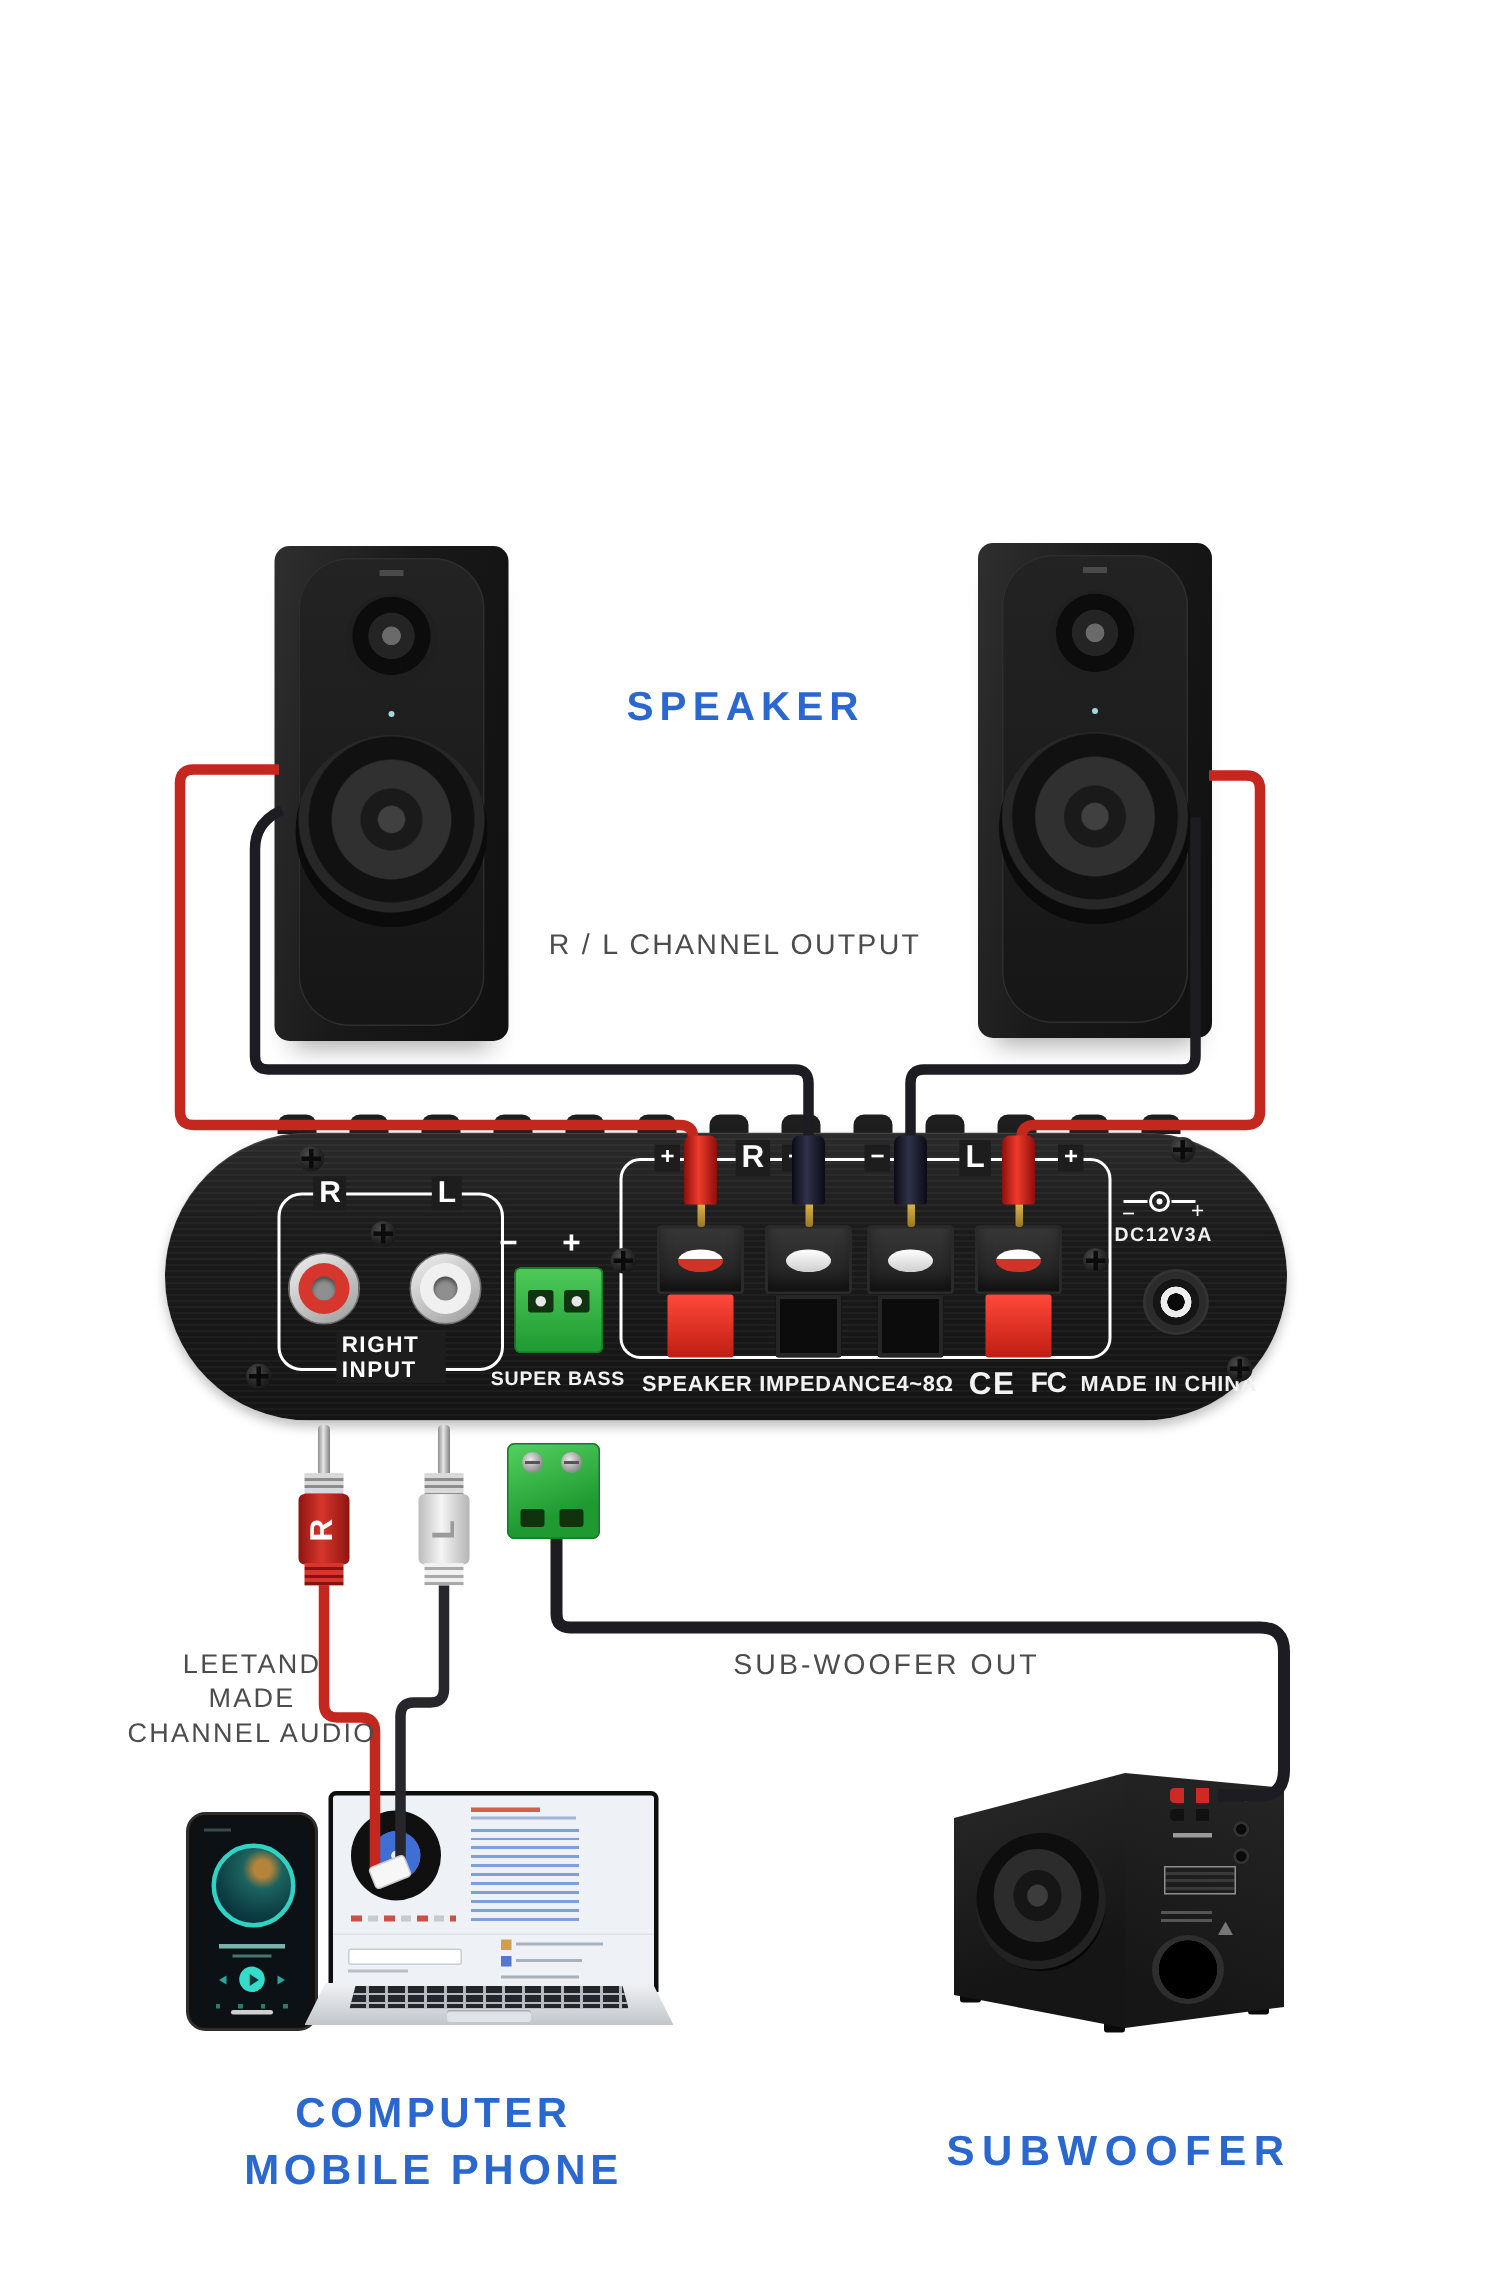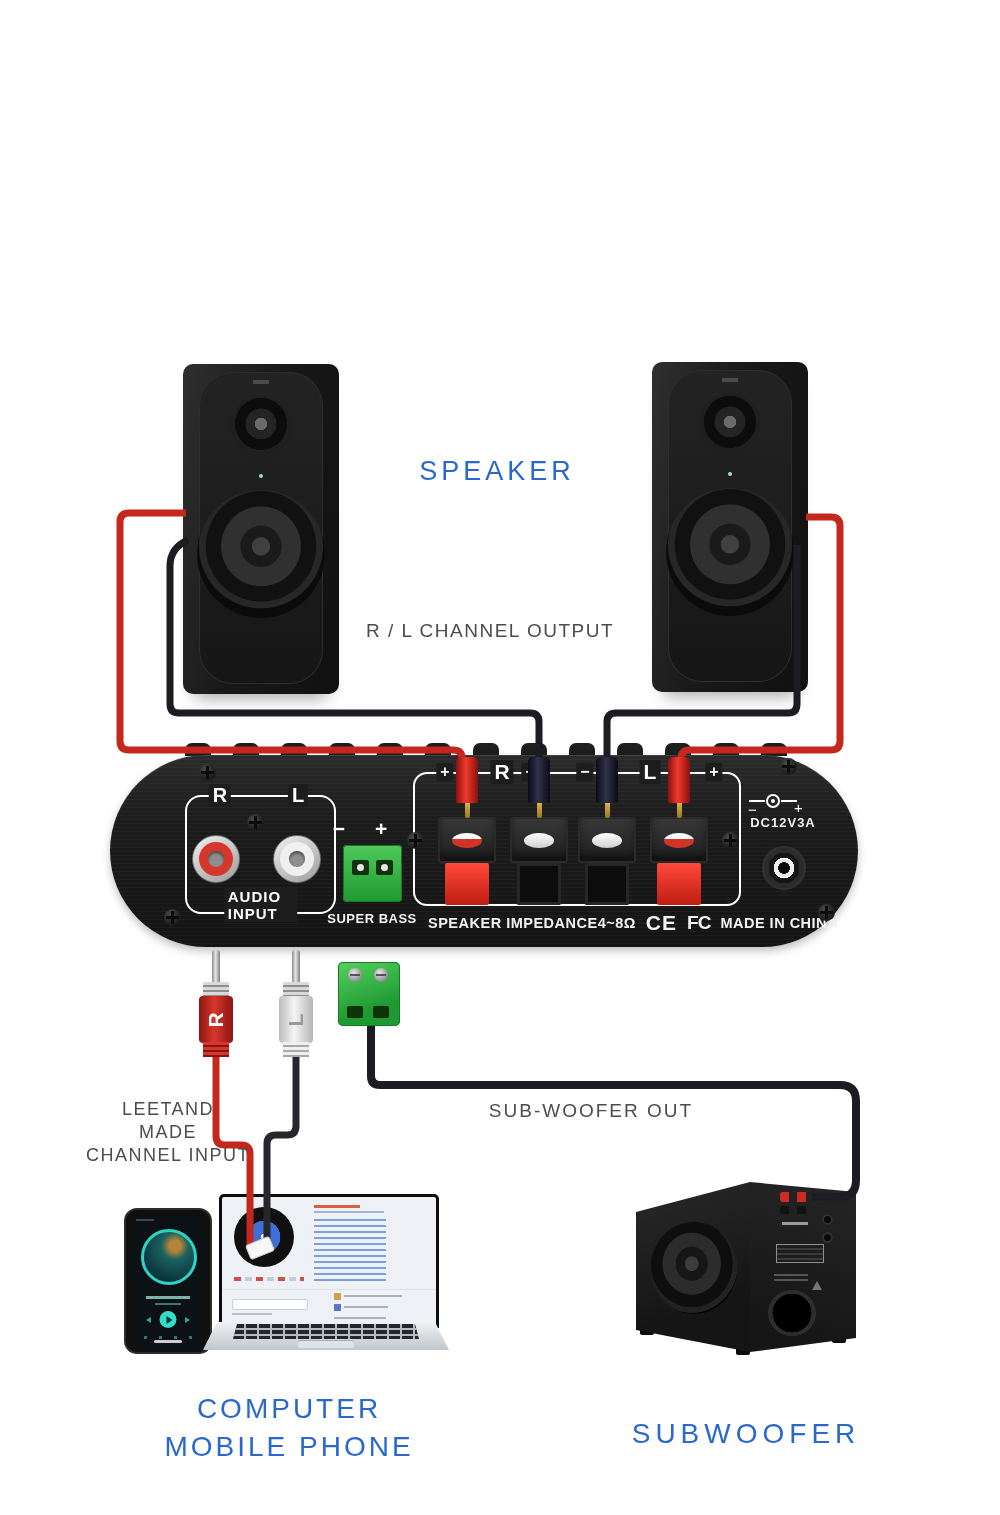--- a/index.html
+++ b/index.html
@@ -3,21 +3,21 @@
 <meta charset="utf-8">
 <style>
   html,body{margin:0;padding:0;background:#ffffff;}
   #canvas{position:relative;width:1000px;height:1515px;background:#ffffff;overflow:hidden;
           font-family:"Liberation Sans","DejaVu Sans",sans-serif;}
   .abs{position:absolute;}
 
   
   .title{left:0;top:58px;width:1000px;text-align:center;color:#2a68d0;font-weight:800;
          font-size:82px;line-height:74px;letter-spacing:-2px;}
-  .blue-label{color:#2a68d0;font-weight:400;}
+  .blue-label{color:#2a68d0;font-weight:700;}
   .gray-label{color:#4c4c4c;font-weight:400;}
 
   
   .speaker{width:156px;height:330px;border-radius:10px;
            background:linear-gradient(100deg,#2f2f2f,#191919 45%,#101010);
            box-shadow:0 16px 16px -12px rgba(0,0,0,.35);}
   .sp-baffle{position:absolute;left:16px;right:16px;top:8px;bottom:10px;border-radius:34px;
              background:linear-gradient(180deg,#232323,#161616);box-shadow:inset 0 0 0 1px #2e2e2e;}
   .sp-brand{position:absolute;top:16px;left:50%;transform:translateX(-50%);width:16px;height:4px;background:#4a4a4a;}
   .sp-tweeter{position:absolute;top:32px;left:50%;transform:translateX(-50%);width:62px;height:62px;border-radius:50%;
@@ -64,21 +64,21 @@
   .clamp-r{background:linear-gradient(180deg,#ff493a,#bf1d12);}
   .clamp-b{background:#0c0c0c;box-shadow:inset 0 0 0 3px #262626;}
 
   .bplug{width:22px;height:46px;border-radius:5px 5px 2px 2px;top:757px;}
   .bplug::after{content:"";position:absolute;left:50%;bottom:-15px;width:5px;height:15px;margin-left:-2.5px;
                 background:linear-gradient(180deg,#d9b14a,#987826);border-radius:0 0 2px 2px;}
   .bp-red{background:linear-gradient(90deg,#8d0f0c,#ef3b2d 45%,#8d0f0c);}
   .bp-blk{background:linear-gradient(90deg,#0b0b16,#31314a 45%,#0b0b16);}
 
   .dc-pol{left:635px;top:36px;width:60px;height:26px;}
-  .dc-rating{left:633px;top:60px;width:80px;text-align:center;font-size:13px;font-weight:700;letter-spacing:1px;color:#efefef;}
+  .dc-rating{left:633px;top:60px;width:80px;font-size:13px;font-weight:700;letter-spacing:1px;color:#efefef;}
   .dc-jack{left:652px;top:91px;width:40px;height:40px;border-radius:50%;border:2px solid #333;
      background:radial-gradient(circle,#0a0a0a 0 20%,#ededed 21% 36%,#151515 37% 54%,#2b2b2b 55% 72%,#0e0e0e 73%);}
   .markings{left:318px;top:156px;width:400px;display:flex;align-items:center;gap:10px;color:#f2f2f2;white-space:nowrap;}
   .mk-imp,.mk-origin{font-size:14.5px;letter-spacing:.5px;font-weight:bold;}
   .mk-ce{font-size:21px;font-weight:800;letter-spacing:1px;}
   .mk-fcc{font-size:19px;font-weight:800;letter-spacing:-1px;}
 
   
   .rcaplug{width:34px;top:950px;}
   .rp-pin{position:absolute;left:13px;top:0;width:8px;height:34px;border-radius:3px 3px 0 0;
@@ -260,21 +260,21 @@
       <i></i>
       <i></i>
       <i></i>
   </div>
 
   <div class="abs amp">
 
     <div class="bracket ai-bracket">
       <span class="br-tag" style="left:33px;top:-13px;font-size:20px;">R</span>
       <span class="br-tag" style="left:111px;top:-13px;font-size:20px;">L</span>
-      <span class="br-tag" style="left:50%;bottom:-10px;font-size:15px;letter-spacing:1px;">AUDIO INPUT</span>
+      <span class="br-tag" style="left:50%;bottom:-10px;font-size:15px;letter-spacing:1px;">RIGHT INPUT</span>
     </div>
     <div class="rca" style="left:82px;top:80px;">
       <div class="rca-ring" style="background:#d6362c;"></div>
       <div class="rca-core"></div>
     </div>
     <div class="rca" style="left:163px;top:80px;">
       <div class="rca-ring" style="background:#f0f0f0;"></div>
       <div class="rca-core"></div>
     </div>
 
@@ -387,21 +387,21 @@
     <div class="gp-slot" style="left:9px;"></div>
     <div class="gp-slot" style="left:35px;"></div>
   </div>
   <div class="abs lp-plug"></div>
 
   <div class="abs blue-label" style="left:497px;top:456px;transform:translateX(-50%);font-size:27px;letter-spacing:4px;white-space:nowrap;">SPEAKER</div>
   <div class="abs gray-label" style="left:490px;top:620px;transform:translateX(-50%);font-size:19px;letter-spacing:1.5px;white-space:nowrap;">R / L CHANNEL OUTPUT</div>
   <div class="abs gray-label" style="left:168px;top:1098px;transform:translateX(-50%);font-size:18px;letter-spacing:1.5px;line-height:23px;text-align:center;white-space:nowrap;">
     <div>LEETAND</div>
     <div>MADE</div>
-    <div>CHANNEL INPUT</div>
+    <div>CHANNEL AUDIO</div>
   </div>
   <div class="abs gray-label" style="left:591px;top:1100px;transform:translateX(-50%);font-size:19px;letter-spacing:2px;white-space:nowrap;">SUB-WOOFER OUT</div>
   <div class="abs blue-label" style="left:289px;top:1390px;transform:translateX(-50%);font-size:28px;letter-spacing:3px;line-height:38px;text-align:center;white-space:nowrap;">
     <div>COMPUTER</div>
     <div>MOBILE PHONE</div>
   </div>
   <div class="abs blue-label" style="left:746px;top:1418px;transform:translateX(-50%);font-size:28px;letter-spacing:5px;white-space:nowrap;">SUBWOOFER</div>
 
 </div>
 

